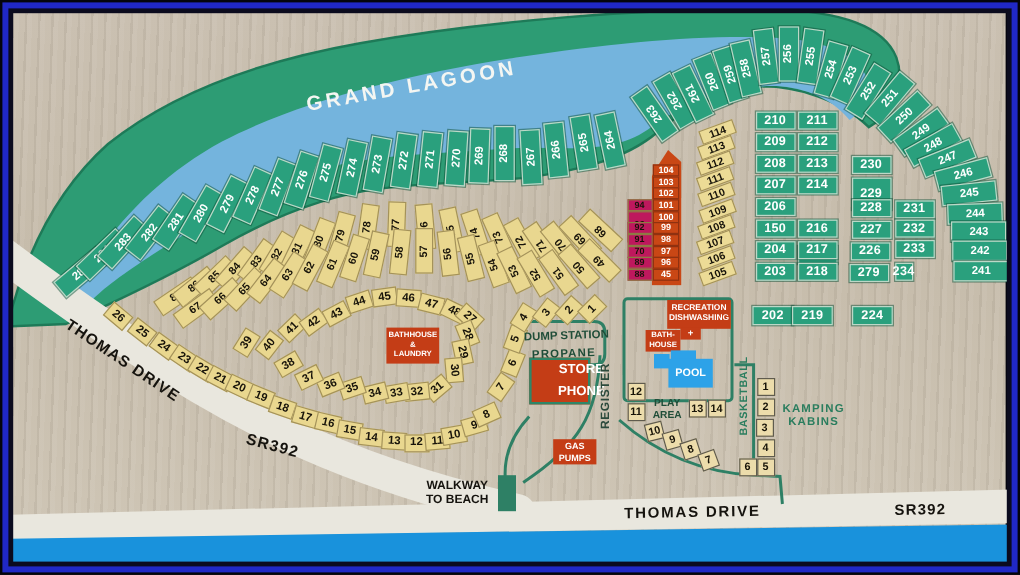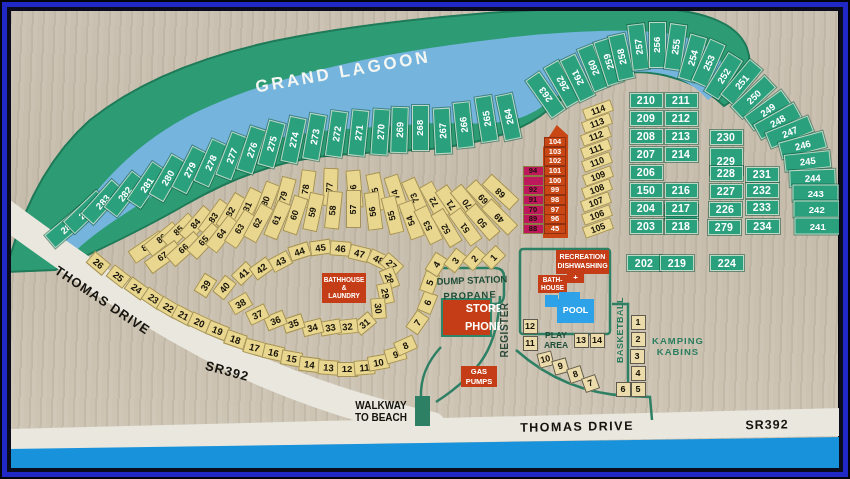--- a/index.html
+++ b/index.html
@@ -643,21 +643,21 @@
     </div>
     <div class="site grid-green" style="width: 33px; height: 15px; left: 708.5px; top: 201.5px; transform: rotate(0deg);">
       <span>226</span>
     </div>
     <div class="site grid-green" style="width: 33px; height: 15px; left: 745.5px; top: 199.5px; transform: rotate(0deg);">
       <span>233</span>
     </div>
     <div class="site grid-green" style="width: 33px; height: 15px; left: 707.5px; top: 219.5px; transform: rotate(0deg);">
       <span>279</span>
     </div>
-    <div class="site grid-green" style="width: 34px; height: 15px; left: 745.5px; top: 218.5px; transform: rotate(0deg);">
+    <div class="site grid-green" style="width: 15px; height: 15px; left: 745.5px; top: 218.5px; transform: rotate(0deg);">
       <span>234</span>
     </div>
     <div class="site green-box" style="width: 34px; height: 16px; left: 627px; top: 255px; transform: rotate(0deg);">
       <span>202</span>
     </div>
     <div class="site green-box" style="width: 34px; height: 16px; left: 660px; top: 255px; transform: rotate(0deg);">
       <span>219</span>
     </div>
     <div class="site green-box" style="width: 34px; height: 16px; left: 710px; top: 255px; transform: rotate(0deg);">
       <span>224</span>

